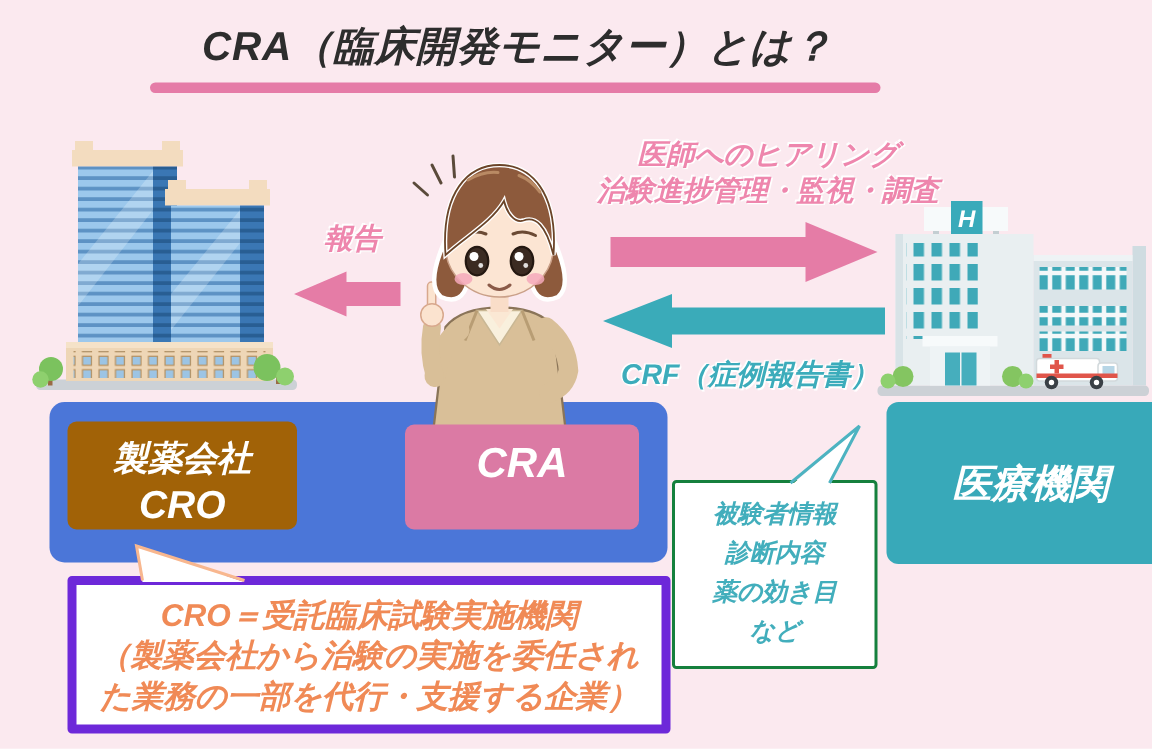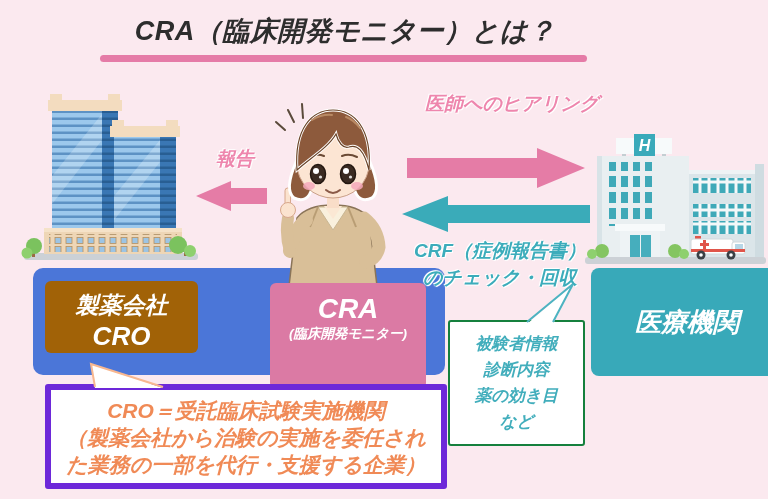--- a/index.html
+++ b/index.html
@@ -34,21 +34,21 @@
   
   .illus{z-index:1;}
   .arrow{z-index:2;}
   .character{z-index:2;}
   
   .blue-bar{left:33px;top:268px;width:412px;height:107px;background:#4b76d8;border-radius:10px;z-index:1;}
   .entity{z-index:3;color:#fff;text-align:center;font-weight:bold;}
   .pharma-box{left:45px;top:281px;width:153px;height:72px;background:#a16207;border-radius:6px;}
   .pharma-box .l1{font-size:23px;margin-top:9px;line-height:30px;}
   .pharma-box .l2{font-size:26px;line-height:32px;}
-  .cra-box{left:270px;top:283px;width:156px;height:106px;background:#db7aa4;border-radius:6px;}
+  .cra-box{left:270px;top:283px;width:156px;height:70px;background:#db7aa4;border-radius:6px;}
   .cra-box .l1{font-size:28px;margin-top:9px;line-height:33px;}
   .cra-box .l2{font-size:13.5px;line-height:18px;}
   .medical-box{left:591px;top:268px;width:192px;height:108px;background:#38a9b9;border-radius:8px;
     display:flex;align-items:center;justify-content:center;font-size:26px;}
   
   .bubble{background:#fff;z-index:4;text-align:center;font-weight:bold;}
   .patient-bubble{
     left:448px;top:320px;width:133px;height:114px;border:2px solid #15803d;border-radius:3px;
     color:#42aebc;font-size:16.5px;line-height:26px;padding-top:8px;
   }
@@ -170,24 +170,24 @@
   <svg class="abs arrow" style="left:405px;top:144px;" width="182" height="48" viewBox="0 0 182 48">
     <polygon points="2,14 132,14 132,4 180,24 132,44 132,34 2,34" fill="#e57ca6"></polygon>
   </svg>
   <svg class="abs arrow" style="left:398px;top:194px;" width="194" height="40" viewBox="0 0 194 40">
     <polygon points="192,11 50,11 50,2 4,20 50,38 50,29 192,29" fill="#3aabb9"></polygon>
   </svg>
 
   <div class="abs pink-label report-label">報告</div>
   <div class="abs pink-label hearing-block">
     <div>医師へのヒアリング</div>
+    <div>治験進捗管理・監視・調査</div>
   </div>
   <div class="abs teal-label crf-block">
     <div>CRF（症例報告書）</div>
-    <div>のチェック・回収</div>
   </div>
 
   <svg class="abs character" style="left:252px;top:86px;" width="150" height="200" viewBox="0 0 150 200">
 
     <g stroke="#5a4a3a" stroke-width="2" stroke-linecap="round">
       <path d="M24,36 L33,44"></path>
         <path d="M36,24 L42,36"></path>
         <path d="M50,18 L51,32"></path>
     </g>
 
@@ -232,21 +232,20 @@
   </svg>
 
   <div class="abs blue-bar"></div>
 
   <div class="abs entity pharma-box">
     <div class="l1">製薬会社</div>
     <div class="l2">CRO</div>
   </div>
   <div class="abs entity cra-box">
     <div class="l1">CRA</div>
-    <div class="l2">(臨床開発モニター)</div>
   </div>
   <div class="abs entity medical-box">
     <span>医療機関</span>
   </div>
 
   <div class="abs bubble patient-bubble">
     <div>被験者情報</div>
     <div>診断内容</div>
     <div>薬の効き目</div>
     <div>など</div>

